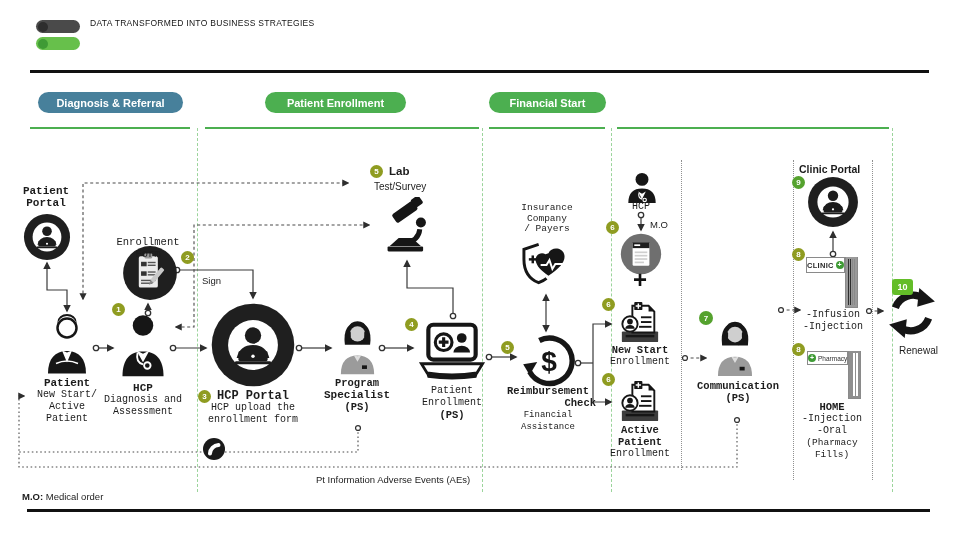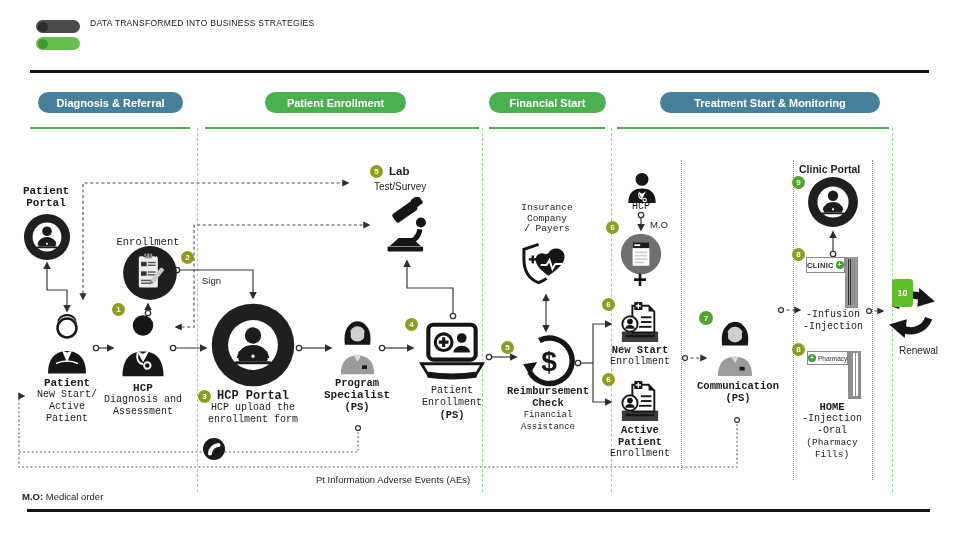--- a/index.html
+++ b/index.html
@@ -11,21 +11,21 @@
         font-size:11px;display:flex;align-items:center;justify-content:center;}
   .pill.teal{background:#47809b;}
   .pill.green{background:#4caf50;}
   .uline{position:absolute;height:2px;background:#4caf50;top:127px;}
   .sepg{position:absolute;width:0;border-left:1px dashed #9bd49b;top:128px;height:364px;}
   .sepd{position:absolute;width:0;border-left:1px dotted #909090;}
   .badge{position:absolute;width:13px;height:13px;border-radius:50%;background:#8f9c21;
          color:#fff;font-size:8px;font-weight:bold;display:flex;align-items:center;
          justify-content:center;z-index:6;}
   .badge.grn{background:#55a22e;}
-  .badge.sq{width:21px;height:28px;border-radius:3px;background:#63bd28;font-size:9px;}
+  .badge.sq{width:21px;height:16px;border-radius:3px;background:#63bd28;font-size:9px;}
   .lbl{position:absolute;text-align:center;font-size:10px;line-height:12px;color:#1c1c1c;z-index:5;font-family:Liberation Mono, monospace;}
   .lbl .t{font-weight:bold;font-size:11px;display:block;}
   .lbl .s{display:block;}
   .small{font-size:9.5px;line-height:10.5px;}
   .ic{position:absolute;z-index:4;}
   .ic svg{display:block;width:100%;height:100%;}
   #connectors{position:absolute;left:0;top:0;z-index:2;}
   
   .bld{position:absolute;z-index:4;display:flex;flex-direction:row;}
   .bld .signband{background:#fff;border:1px solid #8a8a8a;display:flex;align-items:center;
@@ -47,21 +47,20 @@
     </div>
   <div class="logo" style="left:36px;top:37px;width:44px;height:13px;background:#67c04b;">
     <span class="knob" style="background:#3f9b35;"></span>
     </div>
   <div class="abs" style="left:90px;top:18px;font-size:8.5px;letter-spacing:.3px;color:#141414;">DATA TRANSFORMED INTO BUSINESS STRATEGIES</div>
   <div class="rule" style="left:30px;top:70px;width:899px;height:2.5px;"></div>
 
   <div class="pill teal" style="left:38px;top:92px;width:145px;">Diagnosis &amp; Referral</div>
   <div class="pill green" style="left:265px;top:92px;width:141px;">Patient Enrollment</div>
   <div class="pill green" style="left:489px;top:92px;width:117px;">Financial Start</div>
-  <div class="pill teal" style="left:660px;top:92px;width:220px;">Treatment Start &amp; Monitoring</div>
 
   <div class="uline" style="left:30px;width:160px;"></div>
   <div class="uline" style="left:205px;width:274px;"></div>
   <div class="uline" style="left:489px;width:116px;"></div>
   <div class="uline" style="left:617px;width:272px;"></div>
 
   <div class="sepg" style="left:197px;"></div>
   <div class="sepg" style="left:482px;"></div>
   <div class="sepg" style="left:611px;"></div>
   <div class="sepg" style="left:892px;"></div>
@@ -274,21 +273,21 @@
   <div class="badge" style="left:501px;top:341px;">5</div>
   <div class="ic" style="left:520px;top:334px;width:56px;height:54px;">
     <svg viewBox="0 0 100 100">
       <path d="M34,12 a42,42 0 1 1 -18,58" fill="none" stroke="#161616" stroke-width="10"></path>
       <polygon points="4,56 30,52 16,76" fill="#161616"></polygon>
       <text x="52" y="68" font-size="52" font-weight="bold" text-anchor="middle" fill="#161616" font-family="Liberation Sans, sans-serif">$</text>
       </svg>
   </div>
   <div class="lbl" style="left:500px;top:385px;width:96px;">
     <span class="t" style="font-size:10.5px;">Reimbursement</span>
-    <span class="t" style="font-size:10.5px;">Check</span>
+    <span class="t" style="font-size:10.5px;text-align:right;">Check</span>
     <span class="s" style="font-size:9px;">Financial Assistance</span>
   </div>
 
   <div class="ic" style="left:623px;top:171px;width:38px;height:32px;">
     <svg viewBox="0 0 100 84">
         <circle cx="50" cy="22" r="17" fill="#161616"></circle>
       <path d="M14,84 c0,-26 13,-38 36,-38 s36,12 36,38 z" fill="#161616"></path>
       <polygon points="50,60 40,54 50,74 60,54" fill="#fff"></polygon>
       <path d="M42,58 q-3,12 8,16" stroke="#fff" stroke-width="3" fill="none"></path>
       <circle cx="57" cy="76" r="4.5" fill="none" stroke="#fff" stroke-width="3"></circle>

